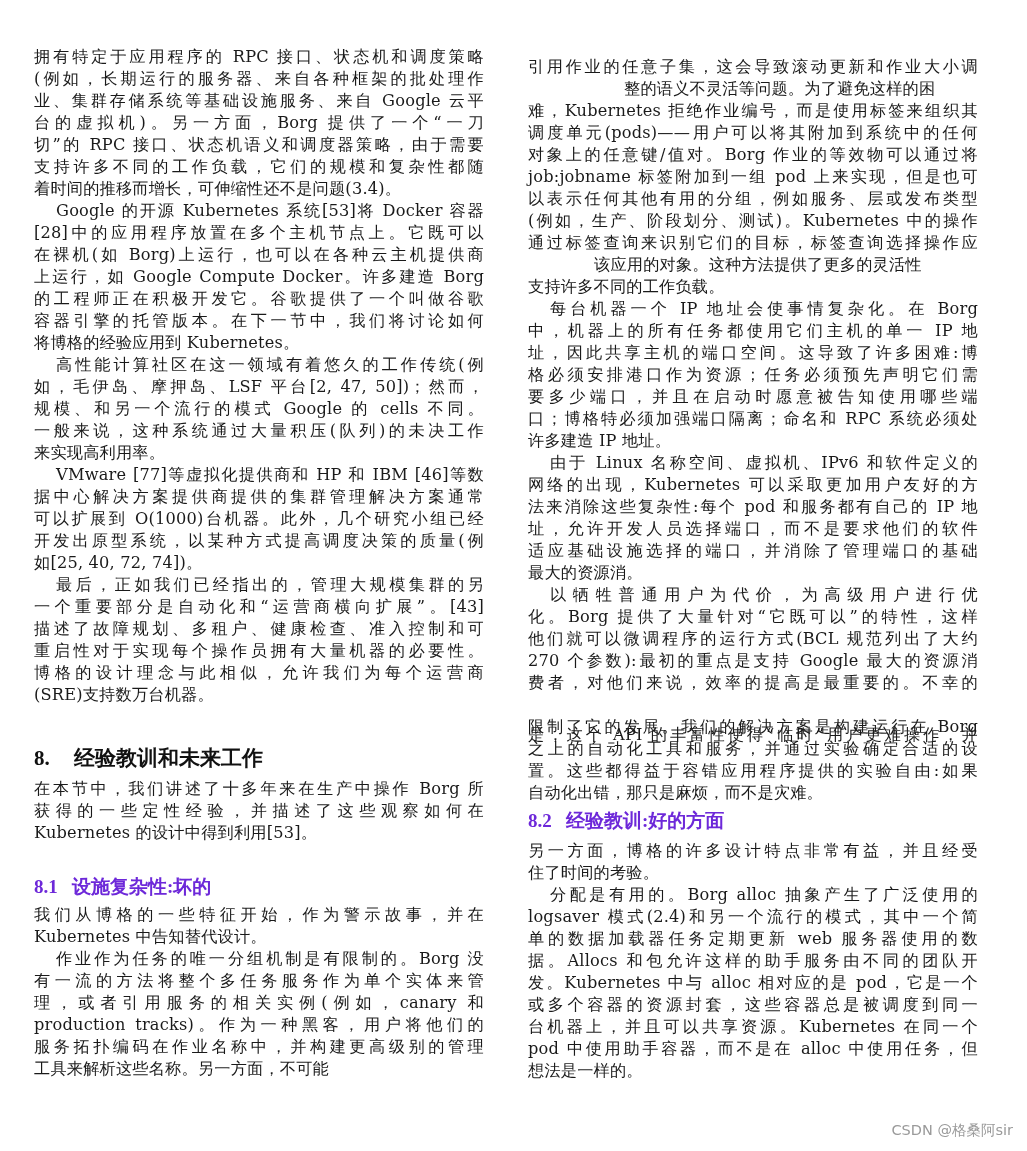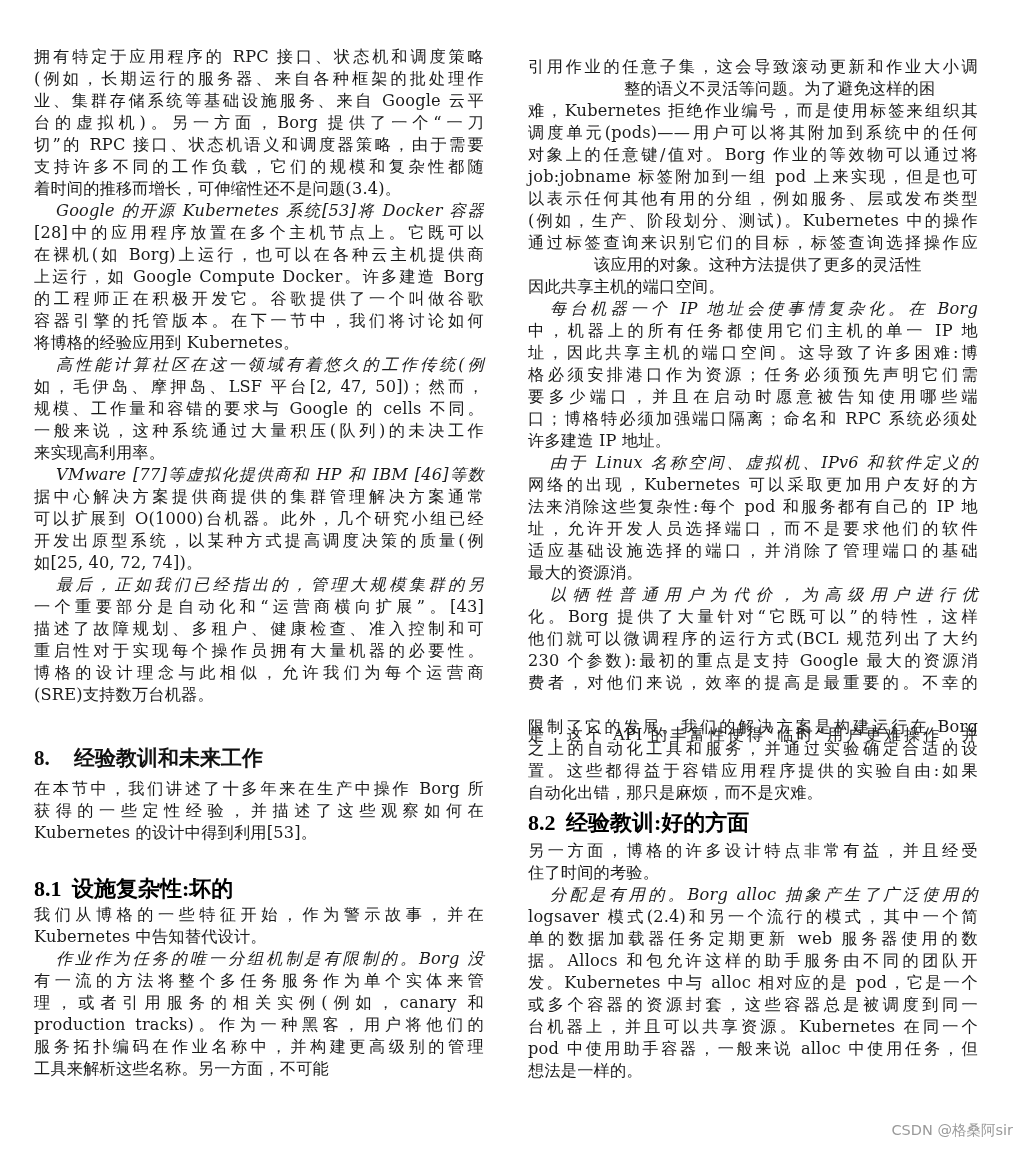--- a/index.html
+++ b/index.html
@@ -4,26 +4,26 @@
 <style>
   html, body { margin: 0; padding: 0; background: #ffffff; }
   body { width: 1027px; height: 1151px; position: relative; overflow: hidden;
          font-family: "DejaVu Serif", "Liberation Serif", serif; color: #1a1a1a; }
   .col { position: absolute; top: 0; }
   .col-left { left: 34px; width: 450px; }
   .col-right { left: 528px; width: 450px; }
   .line { position: absolute; left: 0; width: 450px; height: 22px; line-height: 22px;
           font-size: 16.2px; white-space: nowrap; letter-spacing: 0.2px; text-align: justify; text-align-last: justify; }
   .line.last { text-align-last: left; }
-  .line.indent { padding-left: 22px; width: 428px; font-style: italic; }
+  .line.indent { padding-left: 22px; width: 428px; }
   .h1 { position: absolute; left: 0; font-family: "Liberation Serif", "DejaVu Serif", serif;
         font-weight: bold; font-size: 21px; white-space: nowrap; color: #111; }
   .h1 .num { display: inline-block; width: 40px; }
   .h2 { position: absolute; left: 0; font-family: "Liberation Serif", "DejaVu Serif", serif;
-        font-weight: bold; font-size: 22px; white-space: nowrap; color: #000000; }
+        font-weight: bold; font-size: 19px; white-space: nowrap; color: #6d28d9; }
   .h2 .num { display: inline-block; width: 38px; }
   .watermark { position: absolute; right: 14px; top: 1121px; font-family: "DejaVu Sans", "Liberation Sans", sans-serif;
                font-size: 14.5px; color: #9a9a9a; white-space: nowrap; }
 </style>
 </head>
 <body>
 
 <div class="col col-left">
 
   <div class="line" style="top:46px">拥有特定于应用程序的 RPC 接口、状态机和调度策略</div>
@@ -37,21 +37,21 @@
   <div class="line indent" style="top:200px">Google 的开源 Kubernetes 系统[53]将 Docker 容器</div>
   <div class="line" style="top:222px">[28]中的应用程序放置在多个主机节点上。它既可以</div>
   <div class="line" style="top:244px">在裸机(如 Borg)上运行，也可以在各种云主机提供商</div>
   <div class="line" style="top:266px">上运行，如 Google Compute Docker。许多建造 Borg</div>
   <div class="line" style="top:288px">的工程师正在积极开发它。谷歌提供了一个叫做谷歌</div>
   <div class="line" style="top:310px">容器引擎的托管版本。在下一节中，我们将讨论如何</div>
   <div class="line last" style="top:332px">将博格的经验应用到 Kubernetes。</div>
 
   <div class="line indent" style="top:354px">高性能计算社区在这一领域有着悠久的工作传统(例</div>
   <div class="line" style="top:376px">如，毛伊岛、摩押岛、LSF 平台[2, 47, 50])；然而，</div>
-  <div class="line" style="top:398px">规模、工作量和容错的要求与 Google 的 cells 不同。</div>
+  <div class="line" style="top:398px">规模、和另一个流行的模式 Google 的 cells 不同。</div>
   <div class="line" style="top:420px">一般来说，这种系统通过大量积压(队列)的未决工作</div>
   <div class="line last" style="top:442px">来实现高利用率。</div>
 
   <div class="line indent" style="top:464px">VMware [77]等虚拟化提供商和 HP 和 IBM [46]等数</div>
   <div class="line" style="top:486px">据中心解决方案提供商提供的集群管理解决方案通常</div>
   <div class="line" style="top:508px">可以扩展到 O(1000)台机器。此外，几个研究小组已经</div>
   <div class="line" style="top:530px">开发出原型系统，以某种方式提高调度决策的质量(例</div>
   <div class="line last" style="top:552px">如[25, 40, 72, 74])。</div>
 
   <div class="line indent" style="top:574px">最后，正如我们已经指出的，管理大规模集群的另</div>
@@ -87,58 +87,58 @@
   <div class="line" style="top:56px">引用作业的任意子集，这会导致滚动更新和作业大小调</div>
   <div class="line last" style="top:78px; padding-left:96px; width:354px;">整的语义不灵活等问题。为了避免这样的困</div>
   <div class="line" style="top:100px">难，Kubernetes 拒绝作业编号，而是使用标签来组织其</div>
   <div class="line" style="top:122px">调度单元(pods)——用户可以将其附加到系统中的任何</div>
   <div class="line" style="top:144px">对象上的任意键/值对。Borg 作业的等效物可以通过将</div>
   <div class="line" style="top:166px">job:jobname 标签附加到一组 pod 上来实现，但是也可</div>
   <div class="line" style="top:188px">以表示任何其他有用的分组，例如服务、层或发布类型</div>
   <div class="line" style="top:210px">(例如，生产、阶段划分、测试)。Kubernetes 中的操作</div>
   <div class="line" style="top:232px">通过标签查询来识别它们的目标，标签查询选择操作应</div>
   <div class="line last" style="top:254px; padding-left:66px; width:384px;">该应用的对象。这种方法提供了更多的灵活性</div>
-  <div class="line last" style="top:276px">因此共享主机的端口空间。</div>
+  <div class="line last" style="top:276px">支持许多不同的工作负载。</div>
 
   <div class="line indent" style="top:298px">每台机器一个 IP 地址会使事情复杂化。在 Borg</div>
   <div class="line" style="top:320px">中，机器上的所有任务都使用它们主机的单一 IP 地</div>
   <div class="line" style="top:342px">址，因此共享主机的端口空间。这导致了许多困难:博</div>
   <div class="line" style="top:364px">格必须安排港口作为资源；任务必须预先声明它们需</div>
   <div class="line" style="top:386px">要多少端口，并且在启动时愿意被告知使用哪些端</div>
   <div class="line" style="top:408px">口；博格特必须加强端口隔离；命名和 RPC 系统必须处</div>
   <div class="line last" style="top:430px">许多建造 IP 地址。</div>
 
   <div class="line indent" style="top:452px">由于 Linux 名称空间、虚拟机、IPv6 和软件定义的</div>
   <div class="line" style="top:474px">网络的出现，Kubernetes 可以采取更加用户友好的方</div>
   <div class="line" style="top:496px">法来消除这些复杂性:每个 pod 和服务都有自己的 IP 地</div>
   <div class="line" style="top:518px">址，允许开发人员选择端口，而不是要求他们的软件</div>
   <div class="line" style="top:540px">适应基础设施选择的端口，并消除了管理端口的基础</div>
   <div class="line last" style="top:562px">最大的资源消。</div>
 
   <div class="line indent" style="top:584px">以牺牲普通用户为代价，为高级用户进行优</div>
   <div class="line" style="top:606px">化。Borg 提供了大量针对“它既可以”的特性，这样</div>
   <div class="line" style="top:628px">他们就可以微调程序的运行方式(BCL 规范列出了大约</div>
-  <div class="line" style="top:650px">230 个参数):最初的重点是支持 Google 最大的资源消</div>
+  <div class="line" style="top:650px">270 个参数):最初的重点是支持 Google 最大的资源消</div>
   <div class="line" style="top:672px">费者，对他们来说，效率的提高是最重要的。不幸的</div>
   <div class="line" style="top:724px">是，这个 API 的丰富性使得“临时”用户更难操作，并</div>
   <div class="line" style="top:716px">限制了它的发展。我们的解决方案是构建运行在 Borg</div>
   <div class="line" style="top:738px">之上的自动化工具和服务，并通过实验确定合适的设</div>
   <div class="line" style="top:760px">置。这些都得益于容错应用程序提供的实验自由:如果</div>
   <div class="line last" style="top:782px">自动化出错，那只是麻烦，而不是灾难。</div>
 
   <div class="h2" style="top:808px">
     <span class="num">8.2</span><span>经验教训:好的方面</span>
   </div>
   <div class="line" style="top:840px">另一方面，博格的许多设计特点非常有益，并且经受</div>
   <div class="line last" style="top:862px">住了时间的考验。</div>
 
   <div class="line indent" style="top:884px">分配是有用的。Borg alloc 抽象产生了广泛使用的</div>
   <div class="line" style="top:906px">logsaver 模式(2.4)和另一个流行的模式，其中一个简</div>
   <div class="line" style="top:928px">单的数据加载器任务定期更新 web 服务器使用的数</div>
   <div class="line" style="top:950px">据。Allocs 和包允许这样的助手服务由不同的团队开</div>
   <div class="line" style="top:972px">发。Kubernetes 中与 alloc 相对应的是 pod，它是一个</div>
   <div class="line" style="top:994px">或多个容器的资源封套，这些容器总是被调度到同一</div>
   <div class="line" style="top:1016px">台机器上，并且可以共享资源。Kubernetes 在同一个</div>
-  <div class="line" style="top:1038px">pod 中使用助手容器，一般来说 alloc 中使用任务，但</div>
+  <div class="line" style="top:1038px">pod 中使用助手容器，而不是在 alloc 中使用任务，但</div>
   <div class="line last" style="top:1060px">想法是一样的。</div>
 </div>
 
 <div class="watermark">CSDN @格桑阿sir</div>
 
 </body></html>

